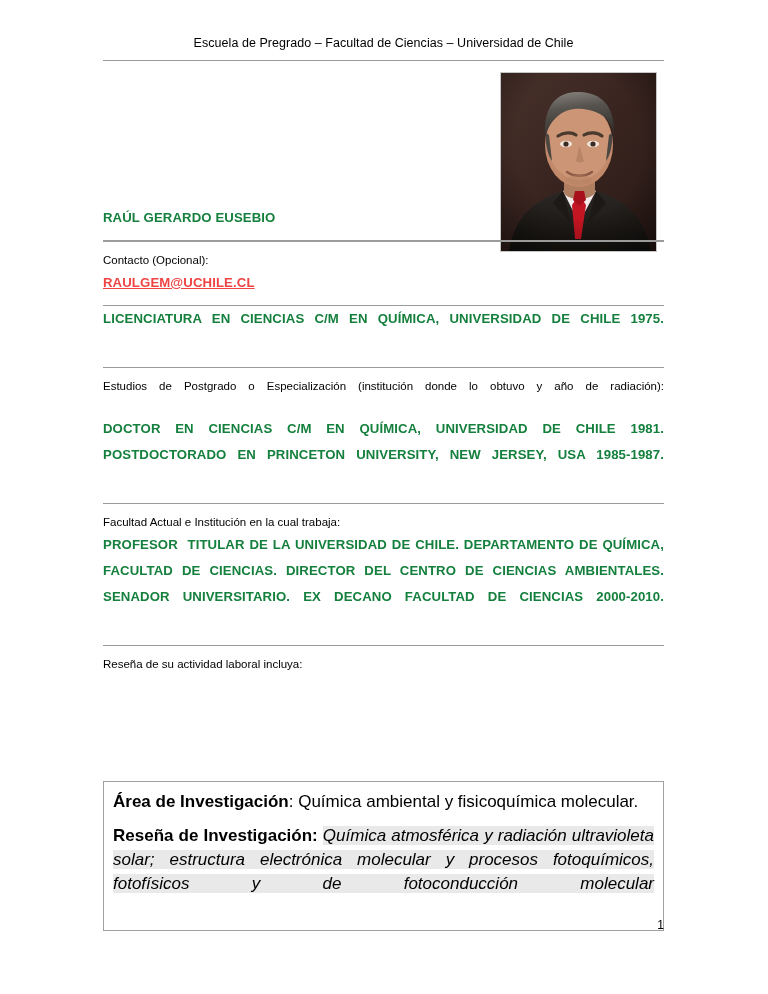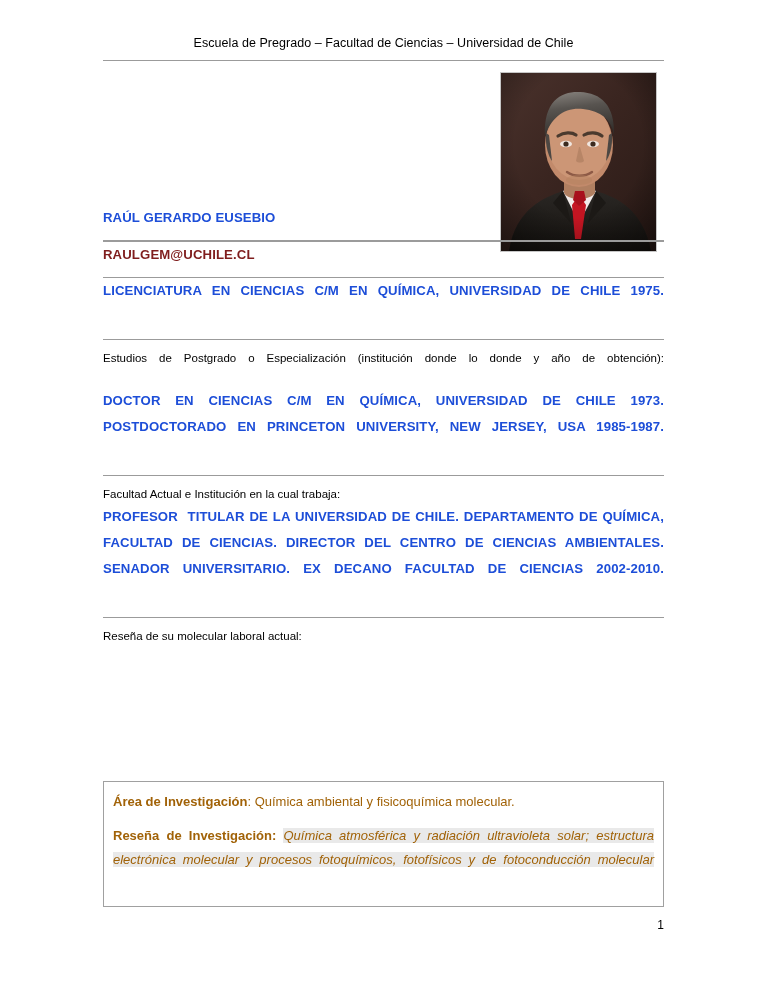--- a/index.html
+++ b/index.html
@@ -74,33 +74,34 @@
   .label-just { text-align: justify; }
   .label-just::after {
     content: "";
     display: inline-block;
     width: 100%;
   }
   .value {
     font-size: 13.2px;
     font-weight: bold;
     line-height: 26px;
-    color: #1d4ed8;
+    color: #15803d;
     letter-spacing: 0.1px;
     text-align: justify;
     text-justify: inter-word;
     white-space: pre-wrap;
   }
   .value-just::after {
     content: "";
     display: inline-block;
     width: 100%;
   }
   .value.email {
-    color: #7f1d1d;
+    color: #ef4444;
+    text-decoration: underline;
     display: inline-block;
   }
   .rule {
     height: 1px;
     background: #9b9b9b;
     width: 100%;
   }
   .sp-label-top { padding-top: 8px; }
   .sp-after-value { padding-bottom: 9px; }
 
@@ -108,23 +109,23 @@
   .resena-box {
     position: absolute;
     left: 103px;
     top: 781px;
     width: 561px;
     box-sizing: border-box;
     border: 1px solid #a0a0a0;
     padding: 8px 9px 10px 9px;
   }
   .box-line {
-    font-size: 13px;
+    font-size: 17px;
     line-height: 24px;
-    color: #a16207;
+    color: #000000;
   }
   .box-line.justified {
     text-align: justify;
     text-justify: inter-word;
   }
   .box-line.justified::after {
     content: "";
     display: inline-block;
     width: 100%;
   }
@@ -225,45 +226,46 @@
   <div class="content">
 
     <div class="field">
       <div class="value sp-after-value">RAÚL GERARDO EUSEBIO</div>
     </div>
     <div class="rule"></div>
 
     <div class="rule"></div>
 
     <div class="field">
+      <div class="label sp-label-top">Contacto (Opcional):</div>
       <div class="sp-after-value">
         <span class="value email">RAULGEM@UCHILE.CL</span>
       </div>
     </div>
     <div class="rule"></div>
 
     <div class="field">
       <div class="value value-just sp-after-value">LICENCIATURA EN CIENCIAS C/M EN QUÍMICA, UNIVERSIDAD DE CHILE 1975.</div>
     </div>
     <div class="rule"></div>
 
     <div class="field">
-      <div class="label label-just sp-label-top">Estudios de Postgrado o Especialización (institución donde lo donde y año de obtención):</div>
-      <div class="value value-just sp-after-value">DOCTOR EN CIENCIAS C/M EN QUÍMICA, UNIVERSIDAD DE CHILE 1973. POSTDOCTORADO EN PRINCETON UNIVERSITY, NEW JERSEY, USA 1985-1987.</div>
+      <div class="label label-just sp-label-top">Estudios de Postgrado o Especialización (institución donde lo obtuvo y año de radiación):</div>
+      <div class="value value-just sp-after-value">DOCTOR EN CIENCIAS C/M EN QUÍMICA, UNIVERSIDAD DE CHILE 1981. POSTDOCTORADO EN PRINCETON UNIVERSITY, NEW JERSEY, USA 1985-1987.</div>
     </div>
     <div class="rule"></div>
 
     <div class="field">
       <div class="label sp-label-top">Facultad Actual e Institución en la cual trabaja:</div>
-      <div class="value value-just sp-after-value">PROFESOR  TITULAR DE LA UNIVERSIDAD DE CHILE. DEPARTAMENTO DE QUÍMICA, FACULTAD DE CIENCIAS. DIRECTOR DEL CENTRO DE CIENCIAS AMBIENTALES. SENADOR UNIVERSITARIO. EX DECANO FACULTAD DE CIENCIAS 2002-2010.</div>
-    </div>
-    <div class="rule"></div>
-
-    <div class="field">
-      <div class="label sp-label-top">Reseña de su molecular laboral actual:</div>
+      <div class="value value-just sp-after-value">PROFESOR  TITULAR DE LA UNIVERSIDAD DE CHILE. DEPARTAMENTO DE QUÍMICA, FACULTAD DE CIENCIAS. DIRECTOR DEL CENTRO DE CIENCIAS AMBIENTALES. SENADOR UNIVERSITARIO. EX DECANO FACULTAD DE CIENCIAS 2000-2010.</div>
+    </div>
+    <div class="rule"></div>
+
+    <div class="field">
+      <div class="label sp-label-top">Reseña de su actividad laboral incluya:</div>
     </div>
 
   </div>
 
   <div class="resena-box">
     <div class="box-line">
       <span class="box-label">Área de Investigación</span><span>: </span><span>Química ambiental y fisicoquímica molecular.</span>
     </div>
     <div class="box-gap"></div>
     <div class="box-line justified">

